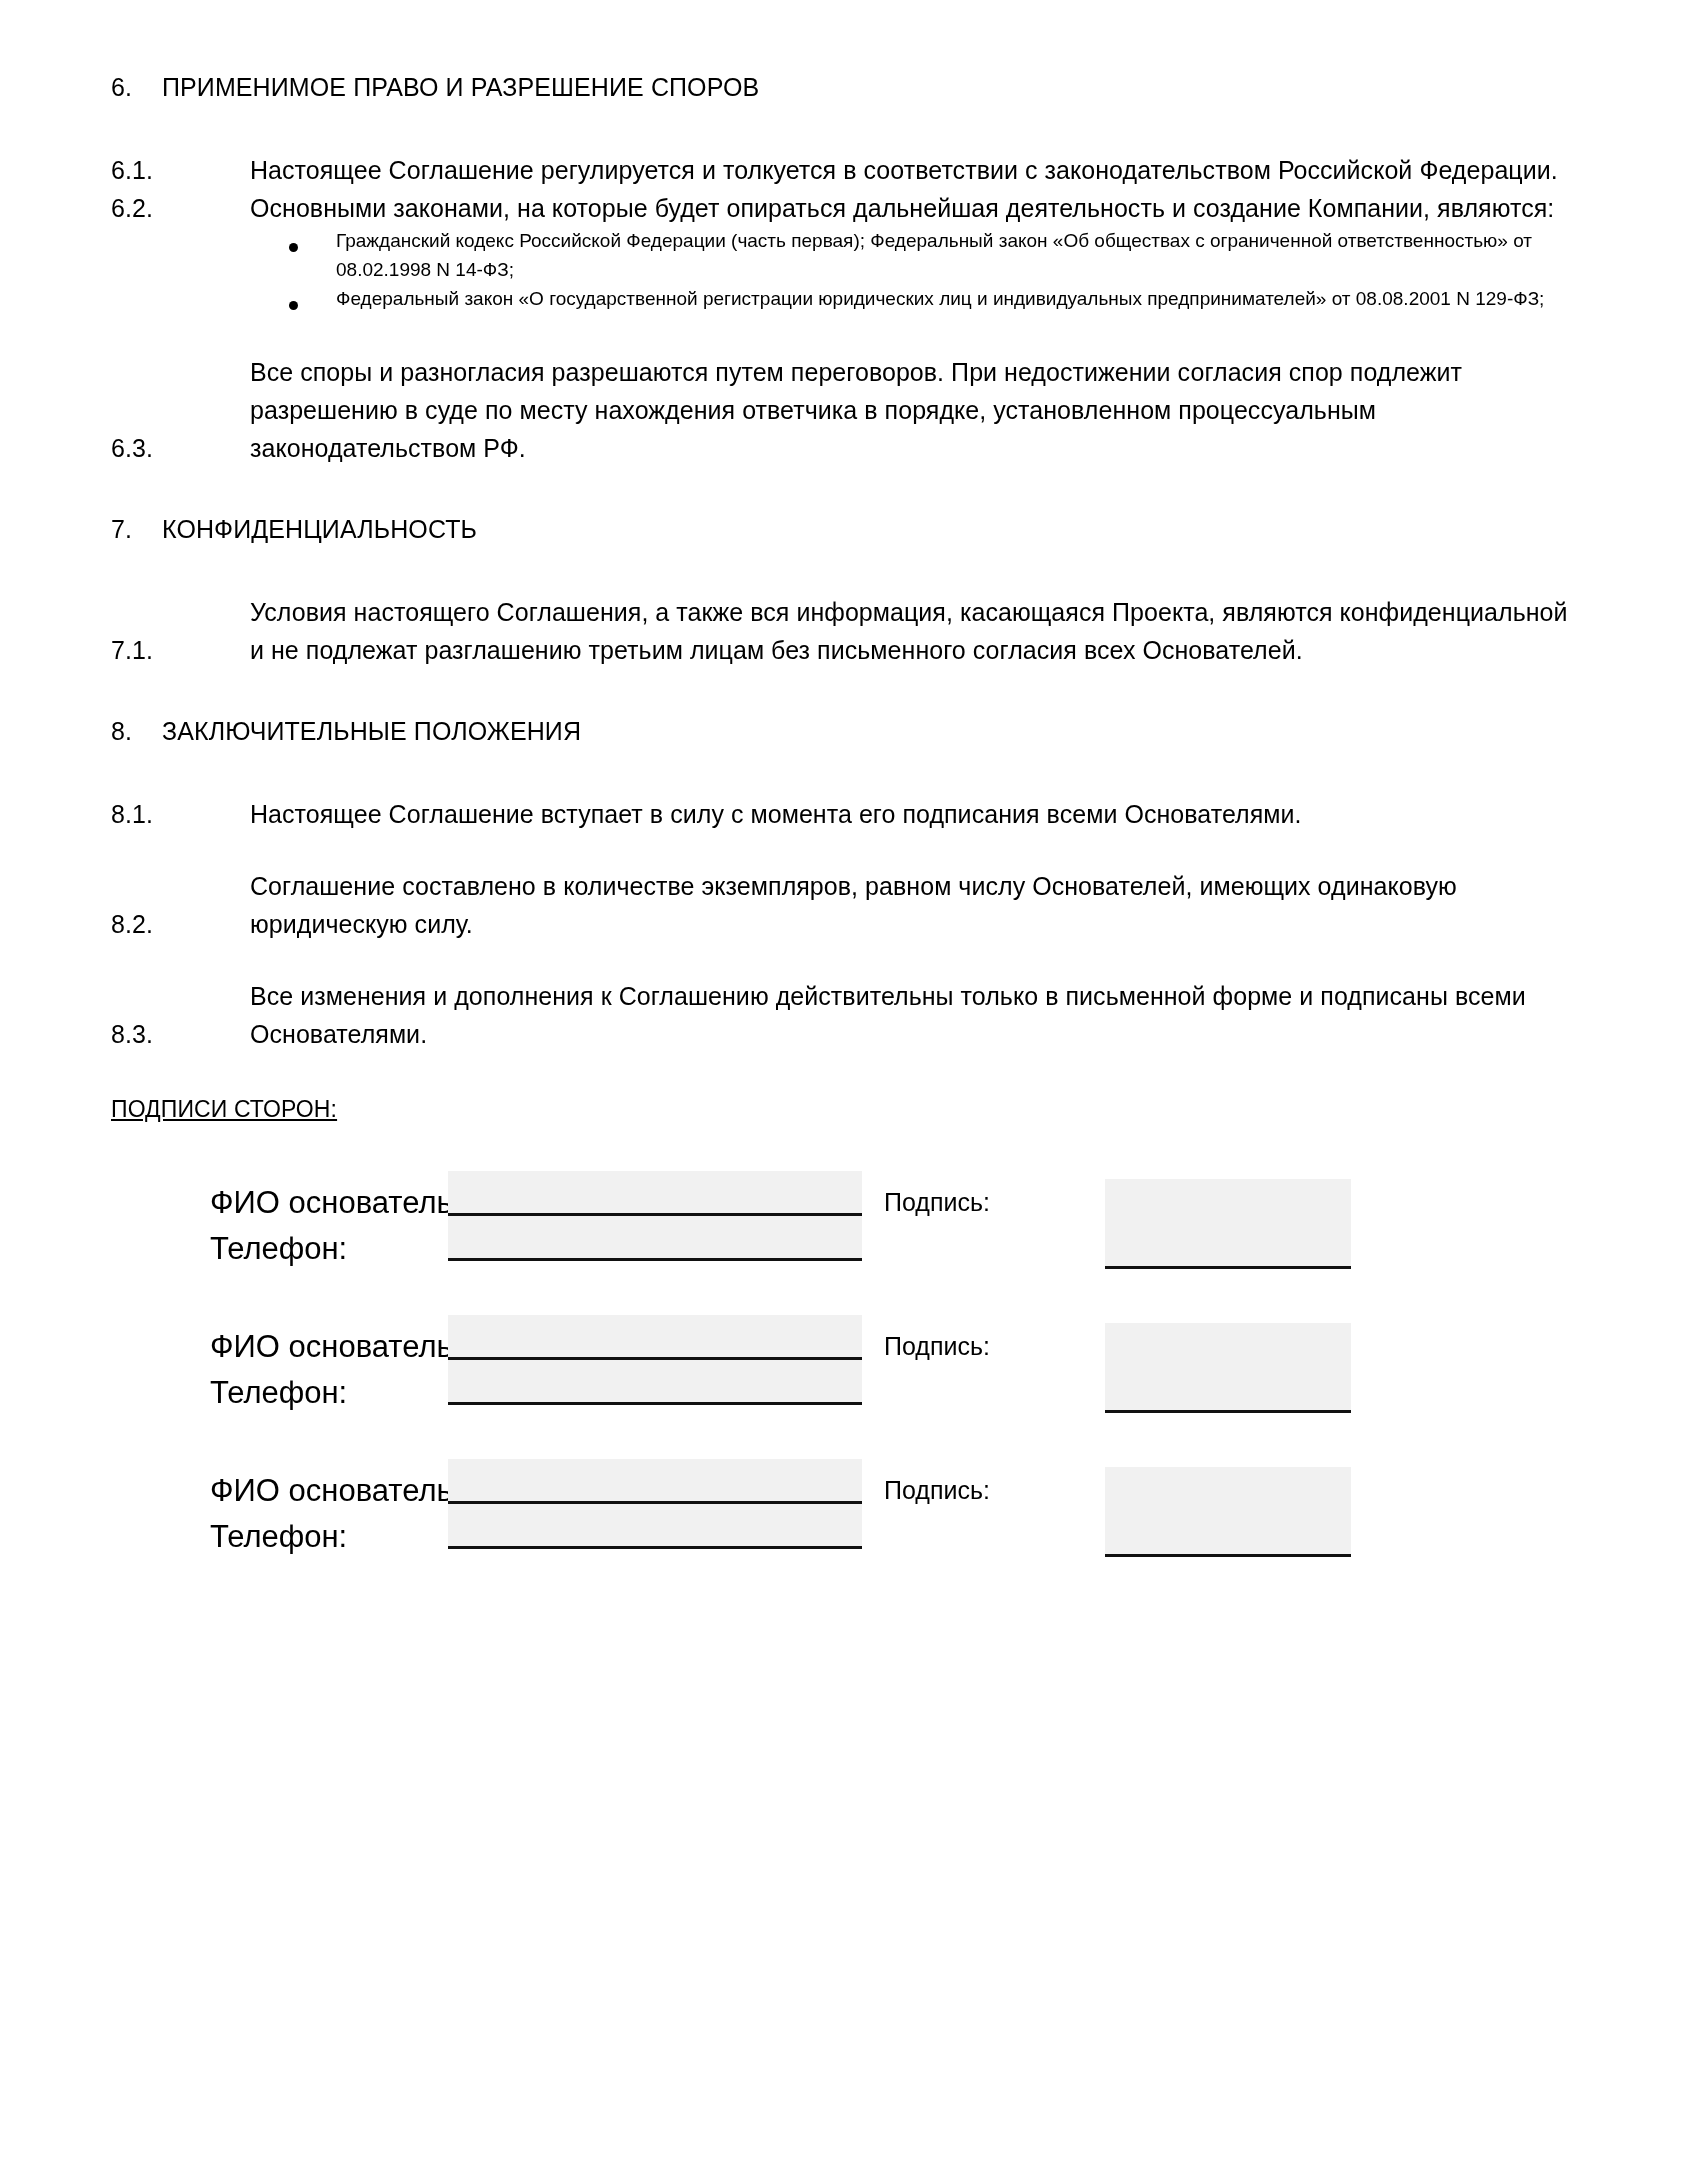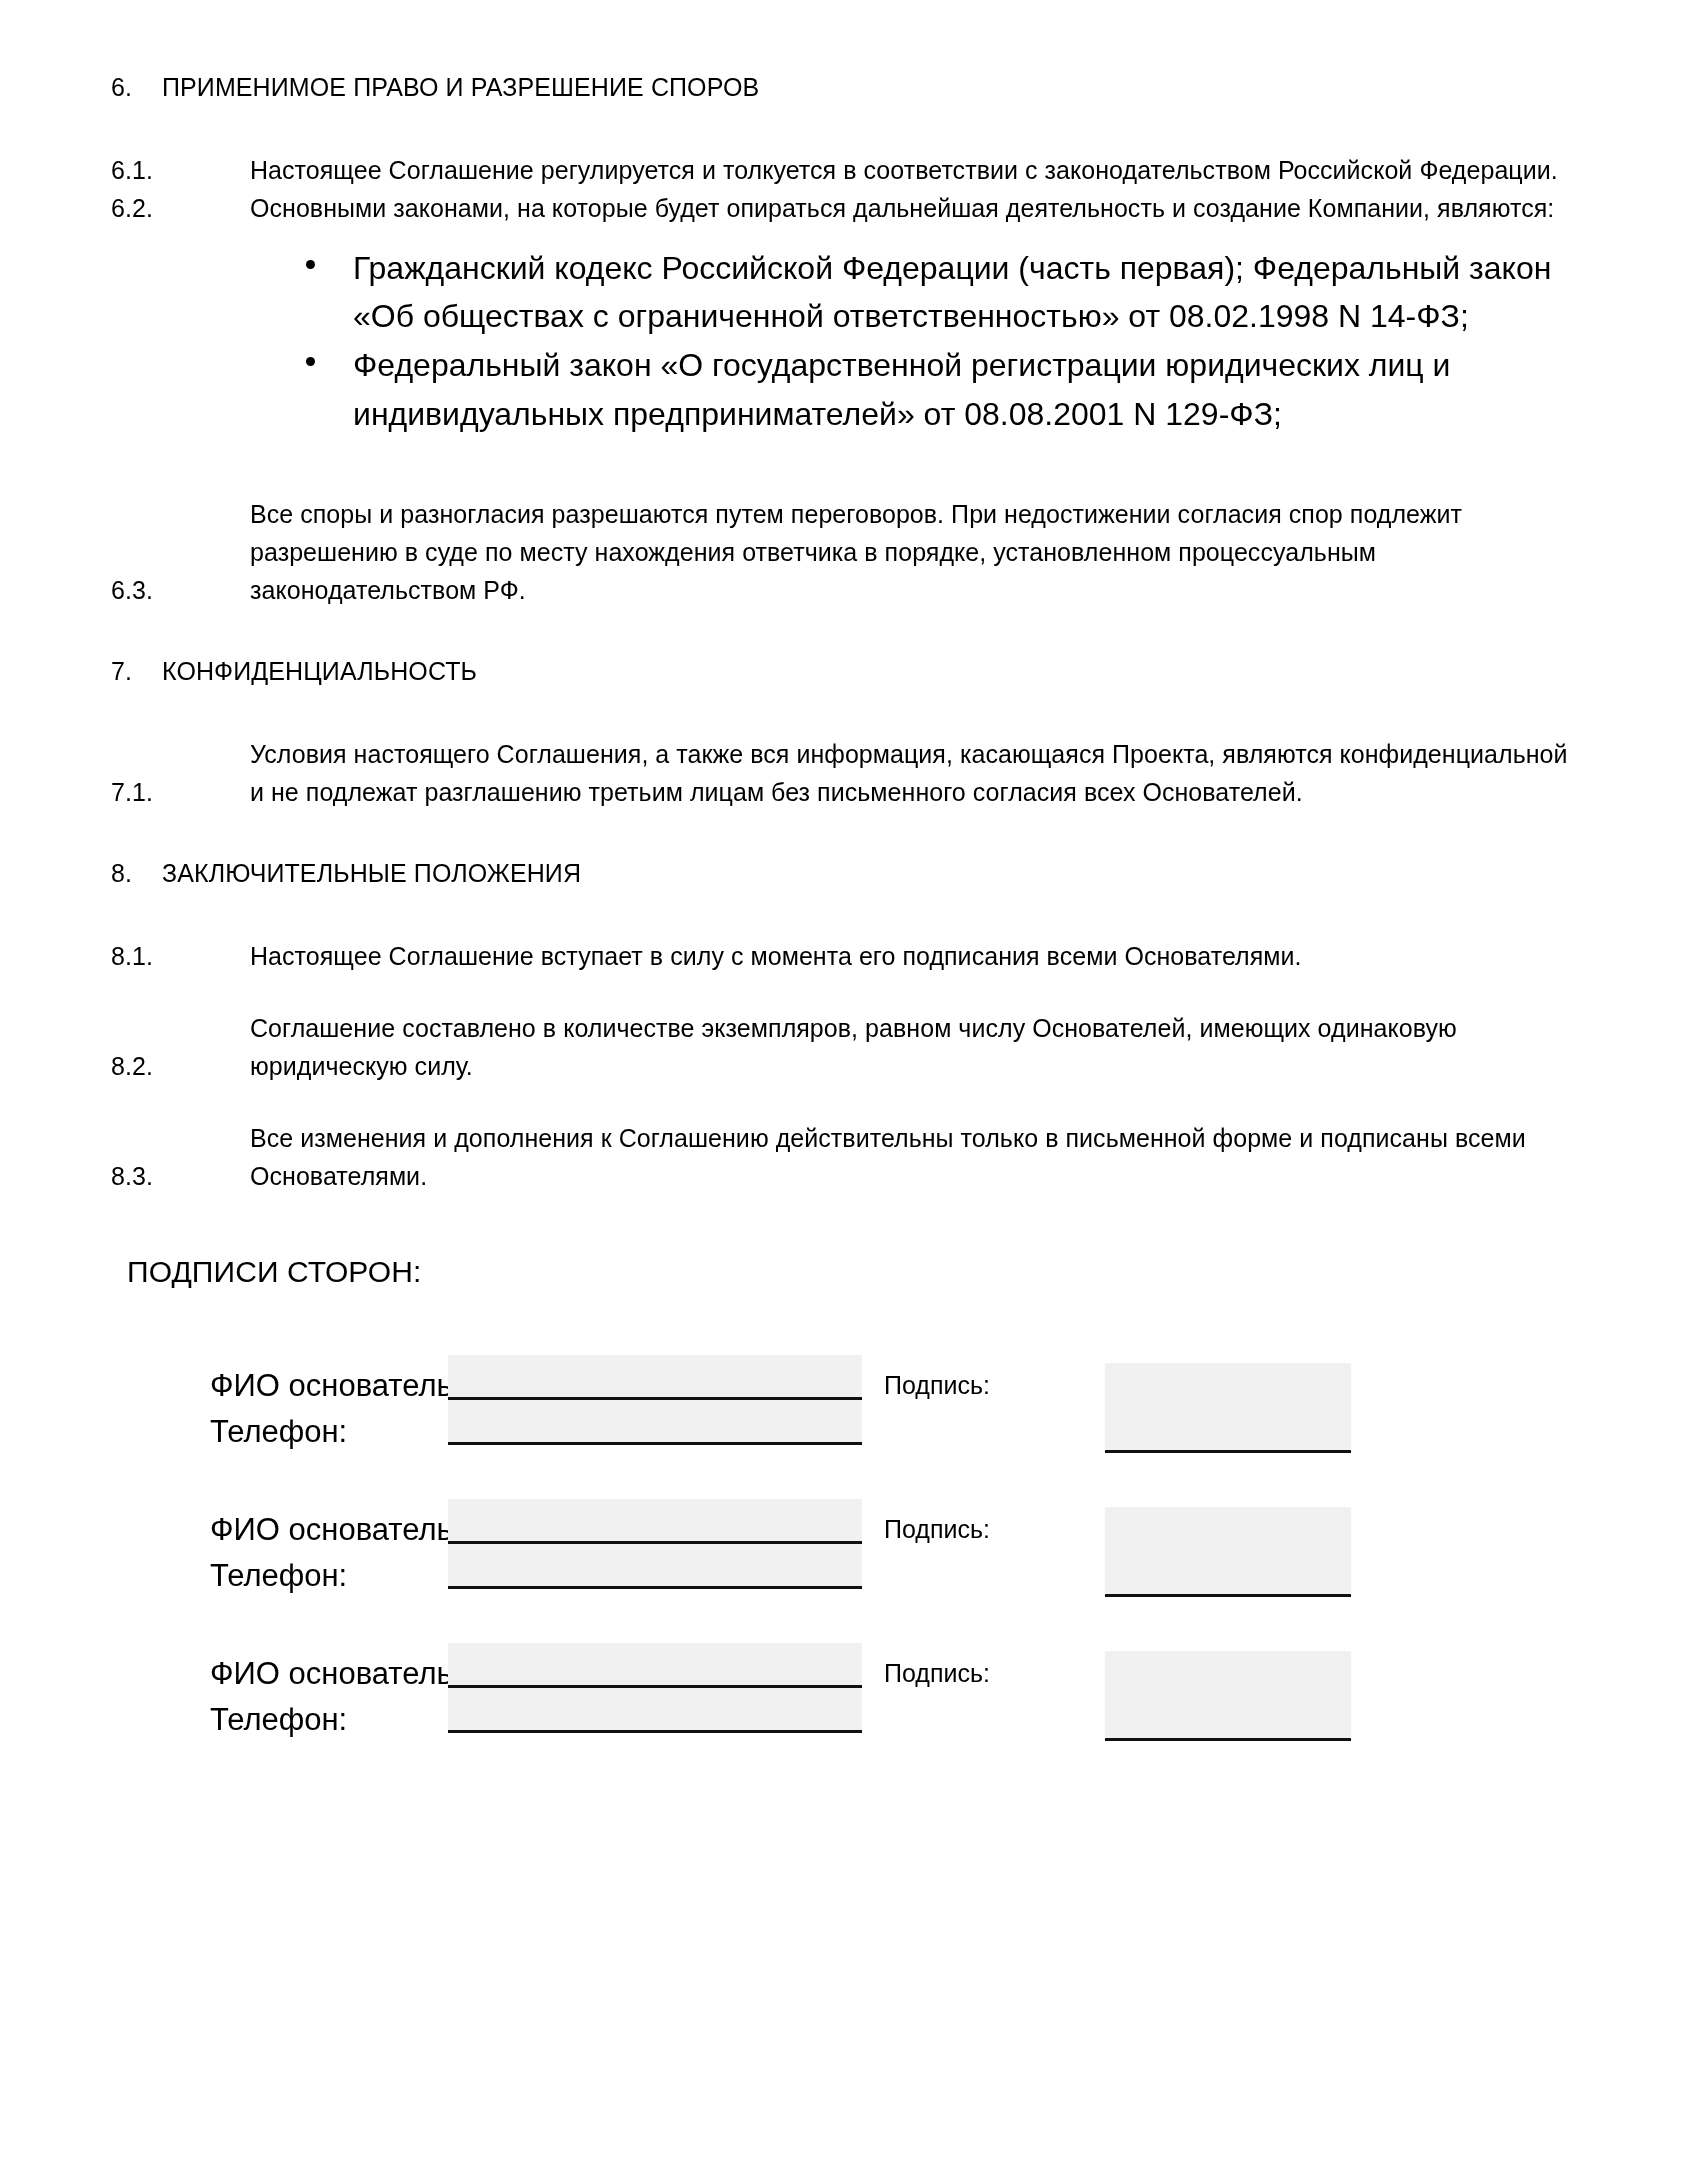--- a/index.html
+++ b/index.html
@@ -56,23 +56,23 @@
   }
   .clause .body {
     flex: 1 1 auto;
     max-width: 1364px;
     margin-left: 40px;
   }
 
   
   .bullets {
     list-style: none;
-    margin: 17px;
+    margin: 0;
     padding: 0 0 0 176px;
-    font-size: 32px;
+    font-size: 19px;
     line-height: 1.52;
   }
   .bullets li {
     position: relative;
     padding-left: 49px;
     max-width: 1287px;
   }
   .bullets li::before {
     content: "";
     position: absolute;
@@ -82,25 +82,26 @@
     height: 9px;
     border-radius: 50%;
     background: #000000;
   }
   .sp-34 { height: 34px; }
   .sp-40 { height: 40px; }
   .sp-46 { height: 46px; }
 
   
   .signatures-title {
-    font-size: 30px;
+    font-size: 23px;
     line-height: 1.4;
     letter-spacing: 0.1px;
-    margin: 16px;
+    margin: 0;
     padding-left: 0;
+    text-decoration: underline;
   }
   .sig-group {
     display: flex;
     align-items: flex-start;
     padding-left: 99px;
   }
   .sig-labels {
     width: 238px;
     flex: 0 0 238px;
     font-size: 31px;

